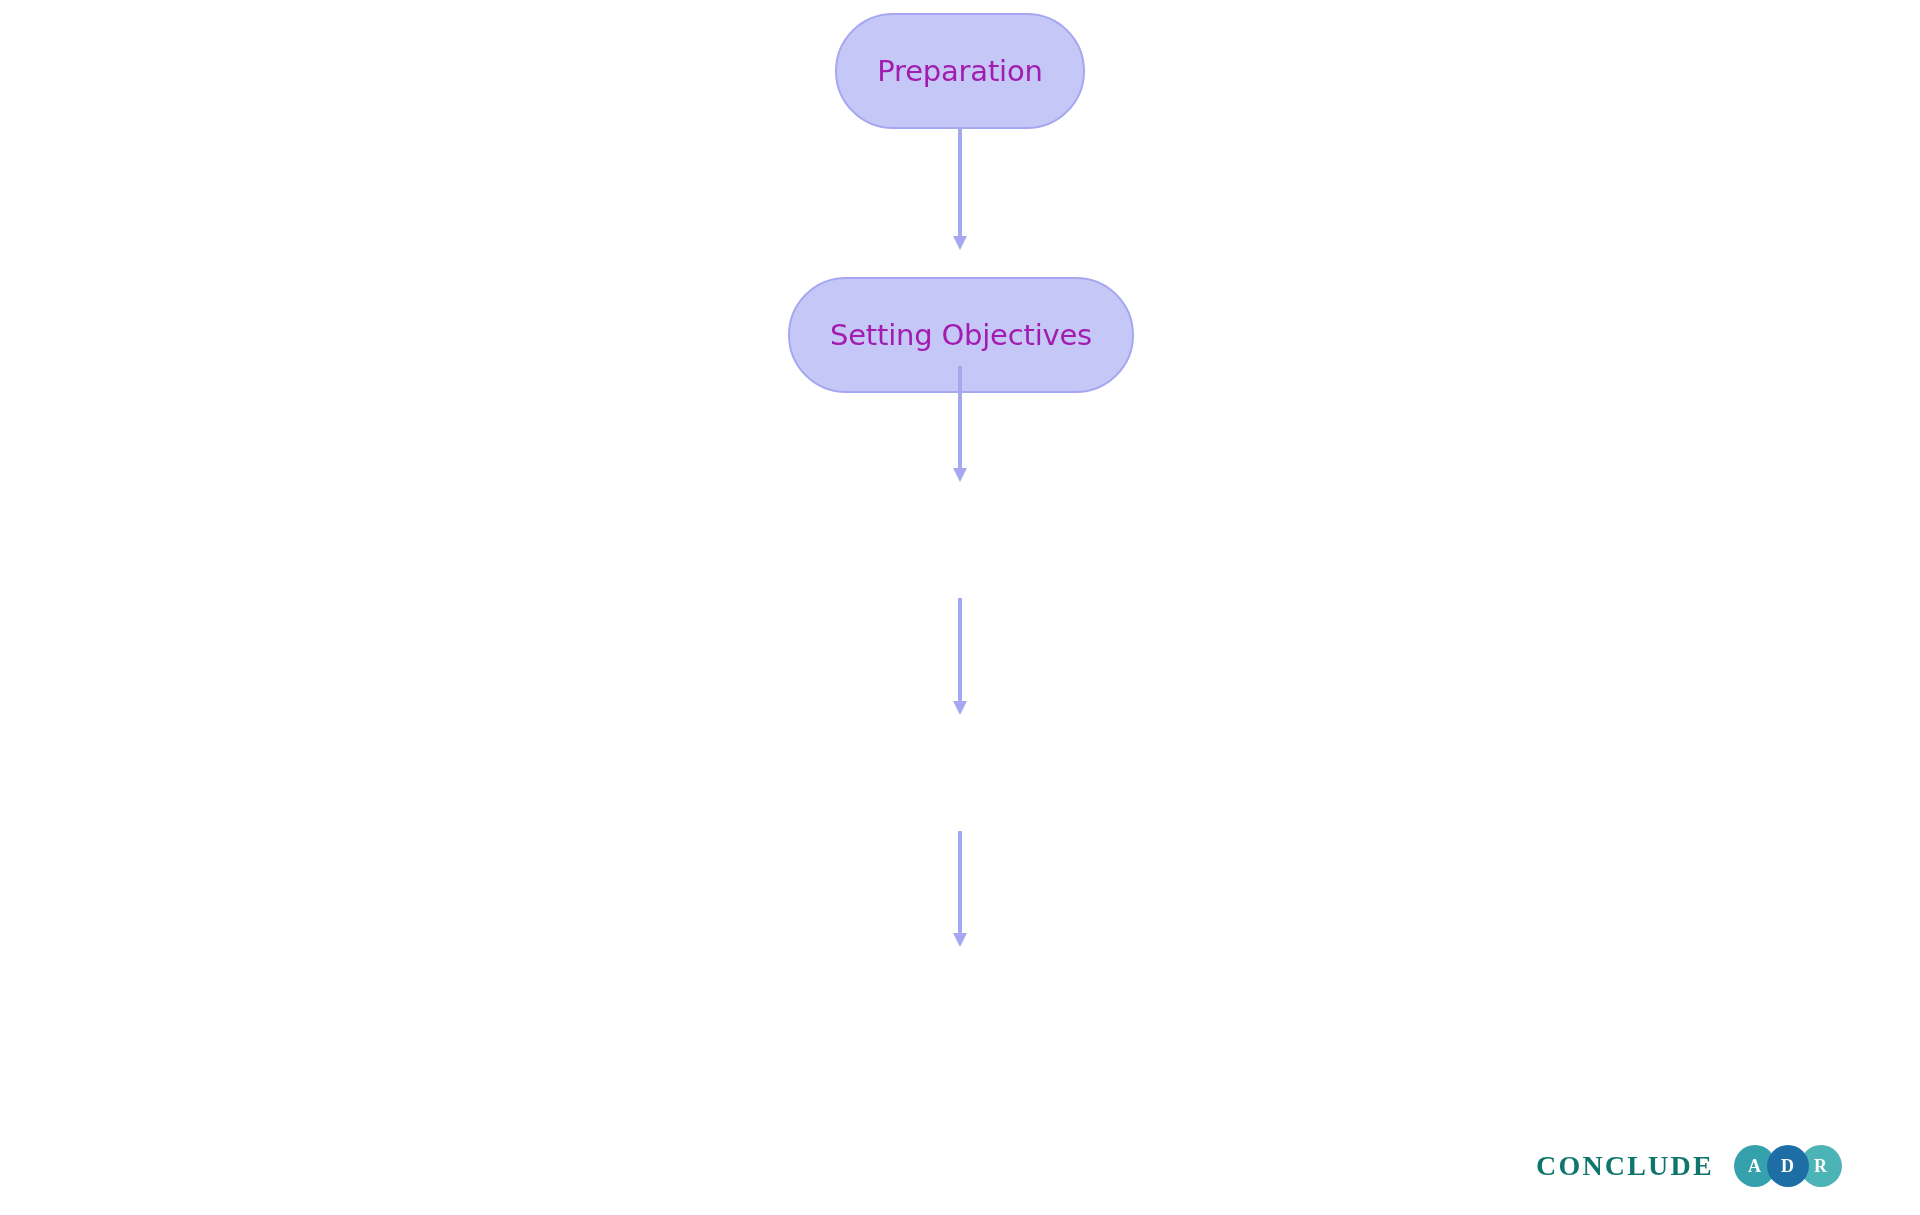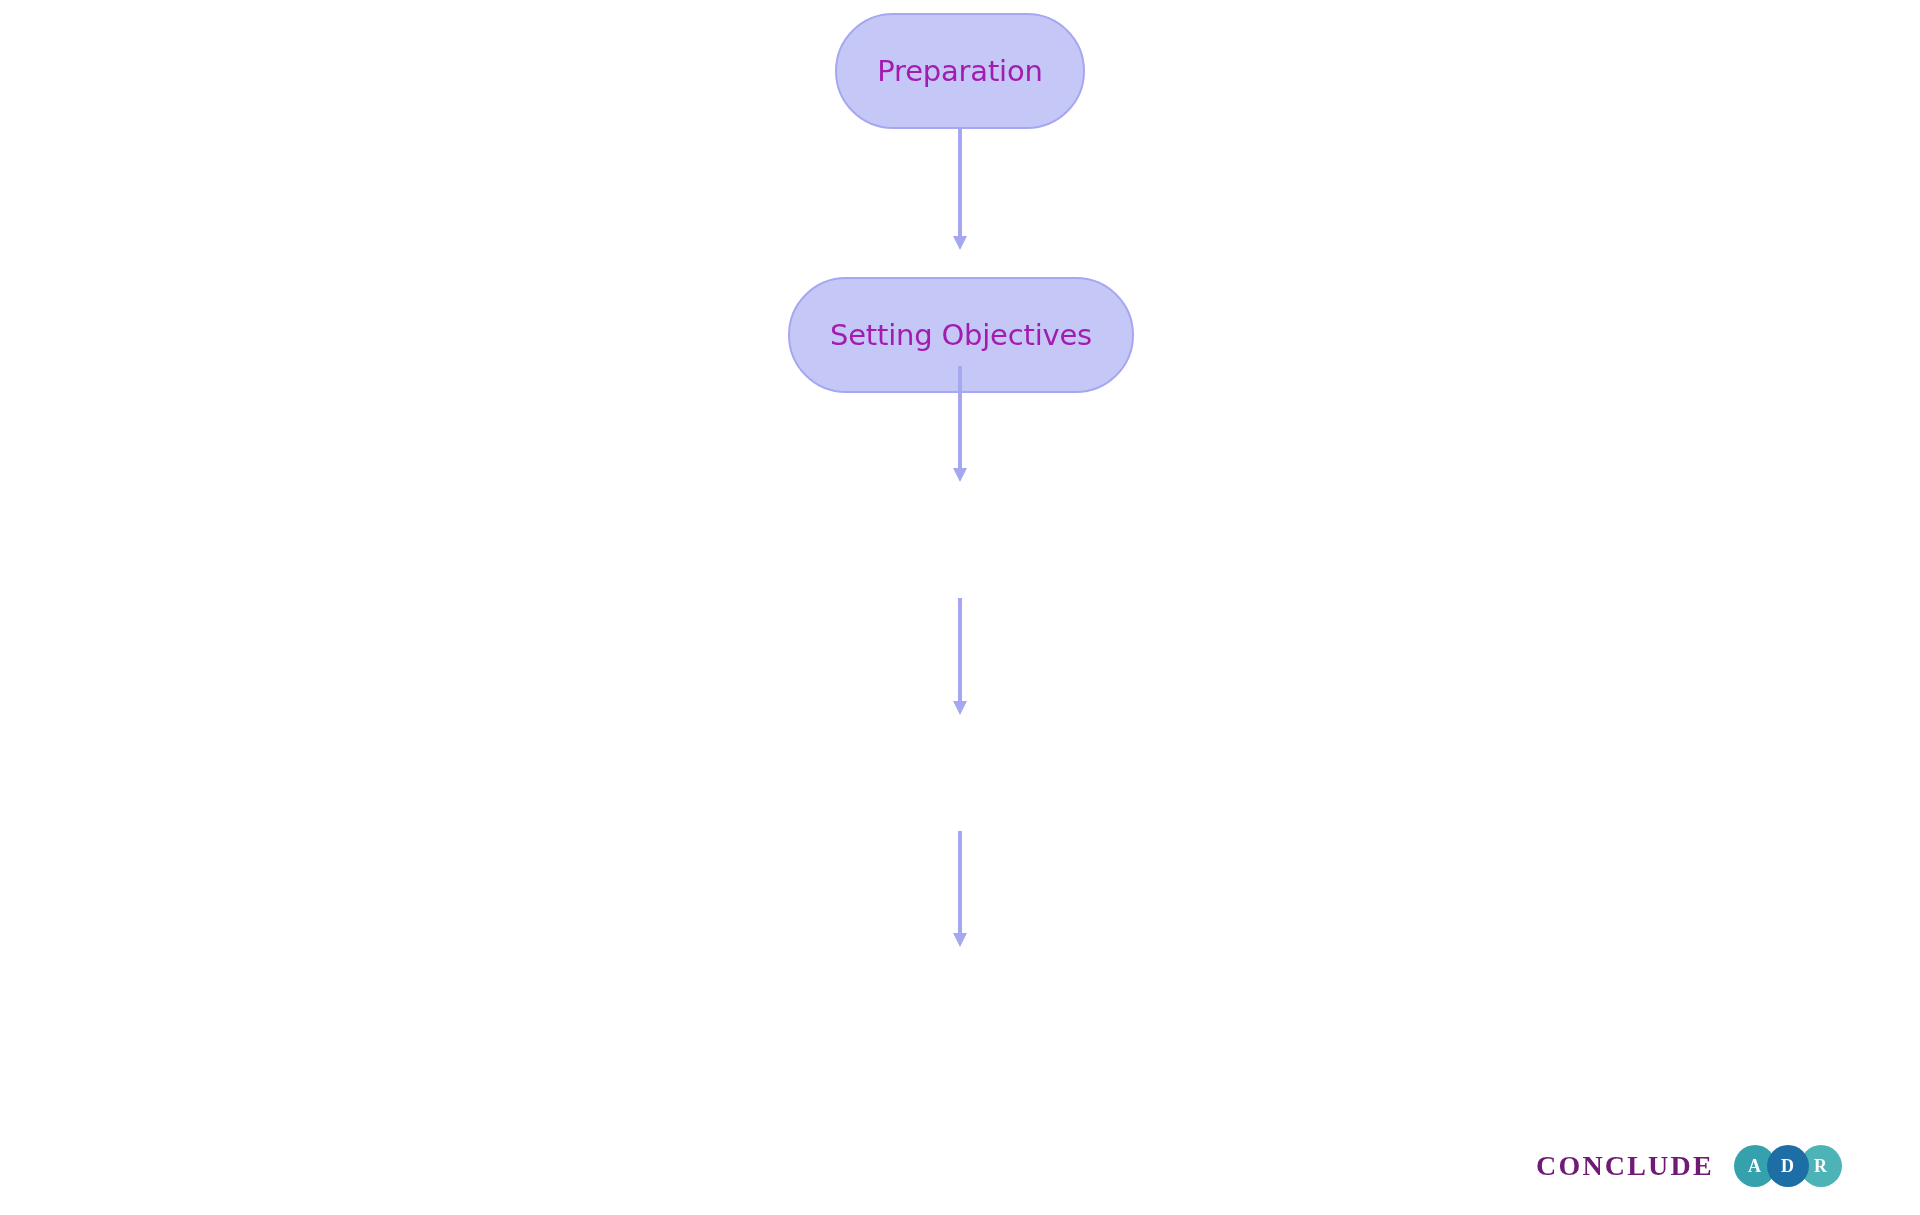--- a/index.html
+++ b/index.html
@@ -93,21 +93,21 @@
     top: 1140px;
     display: flex;
     align-items: center;
     height: 52px;
   }
   #brand-wordmark {
     font-family: "Liberation Serif", serif;
     font-weight: 700;
     font-size: 28px;
     letter-spacing: 2.2px;
-    color: #701a75;
+    color: #0f766e;
     line-height: 1;
     white-space: nowrap;
   }
   #brand-circles {
     display: flex;
     align-items: center;
     margin-left: 20px;
   }
   .brand-circle {
     width: 42px;

